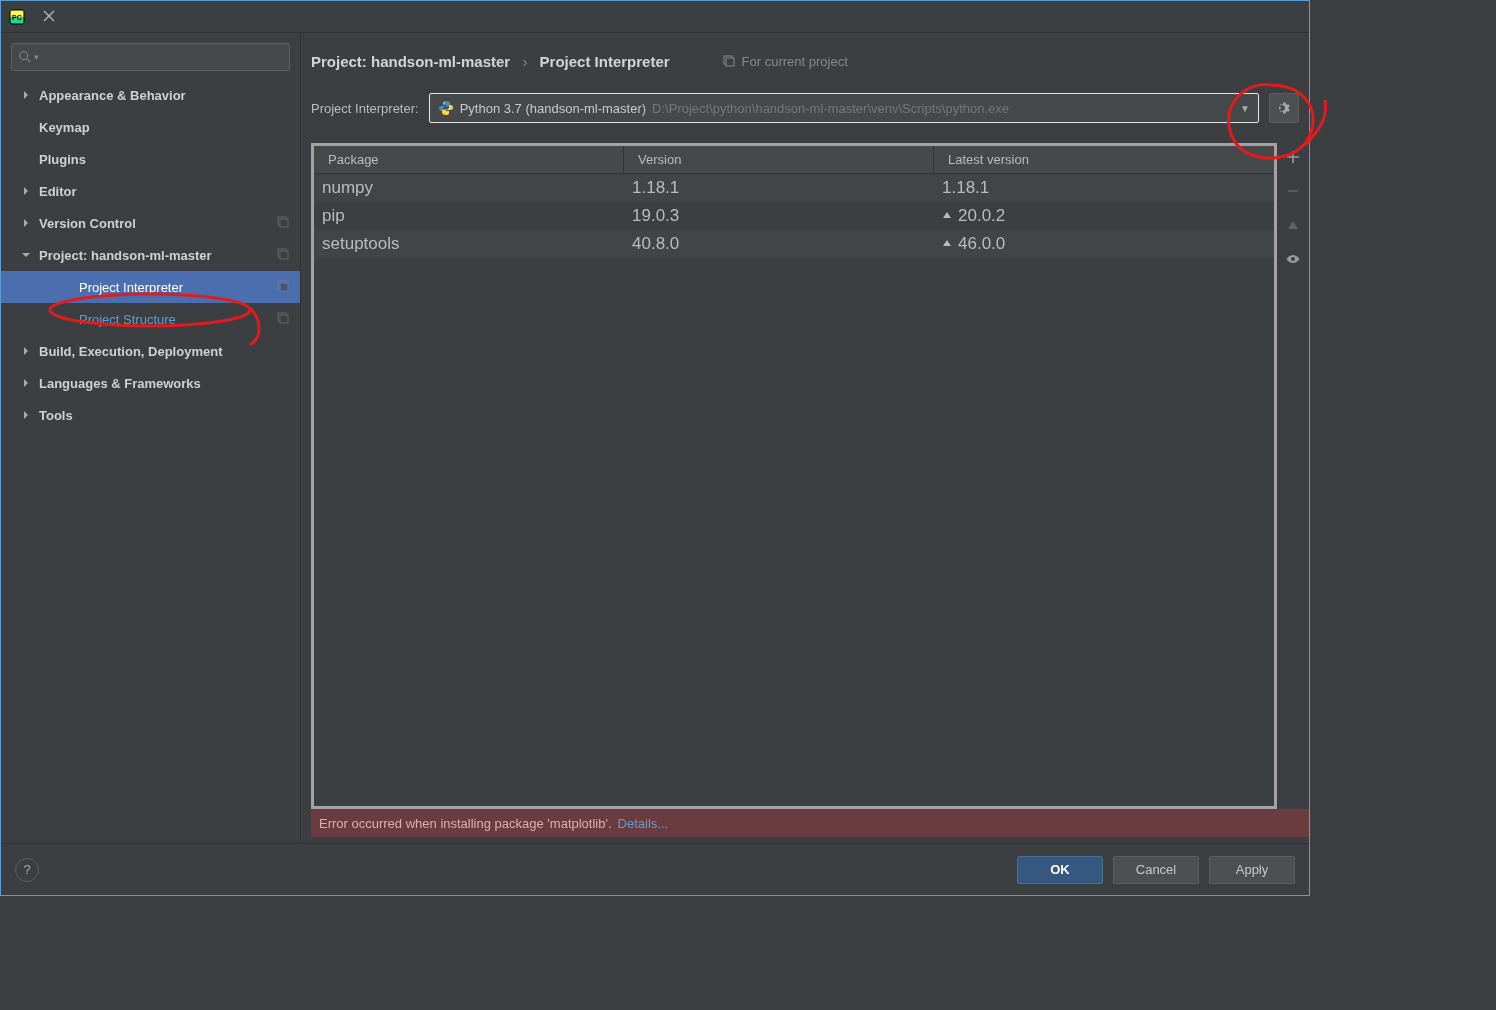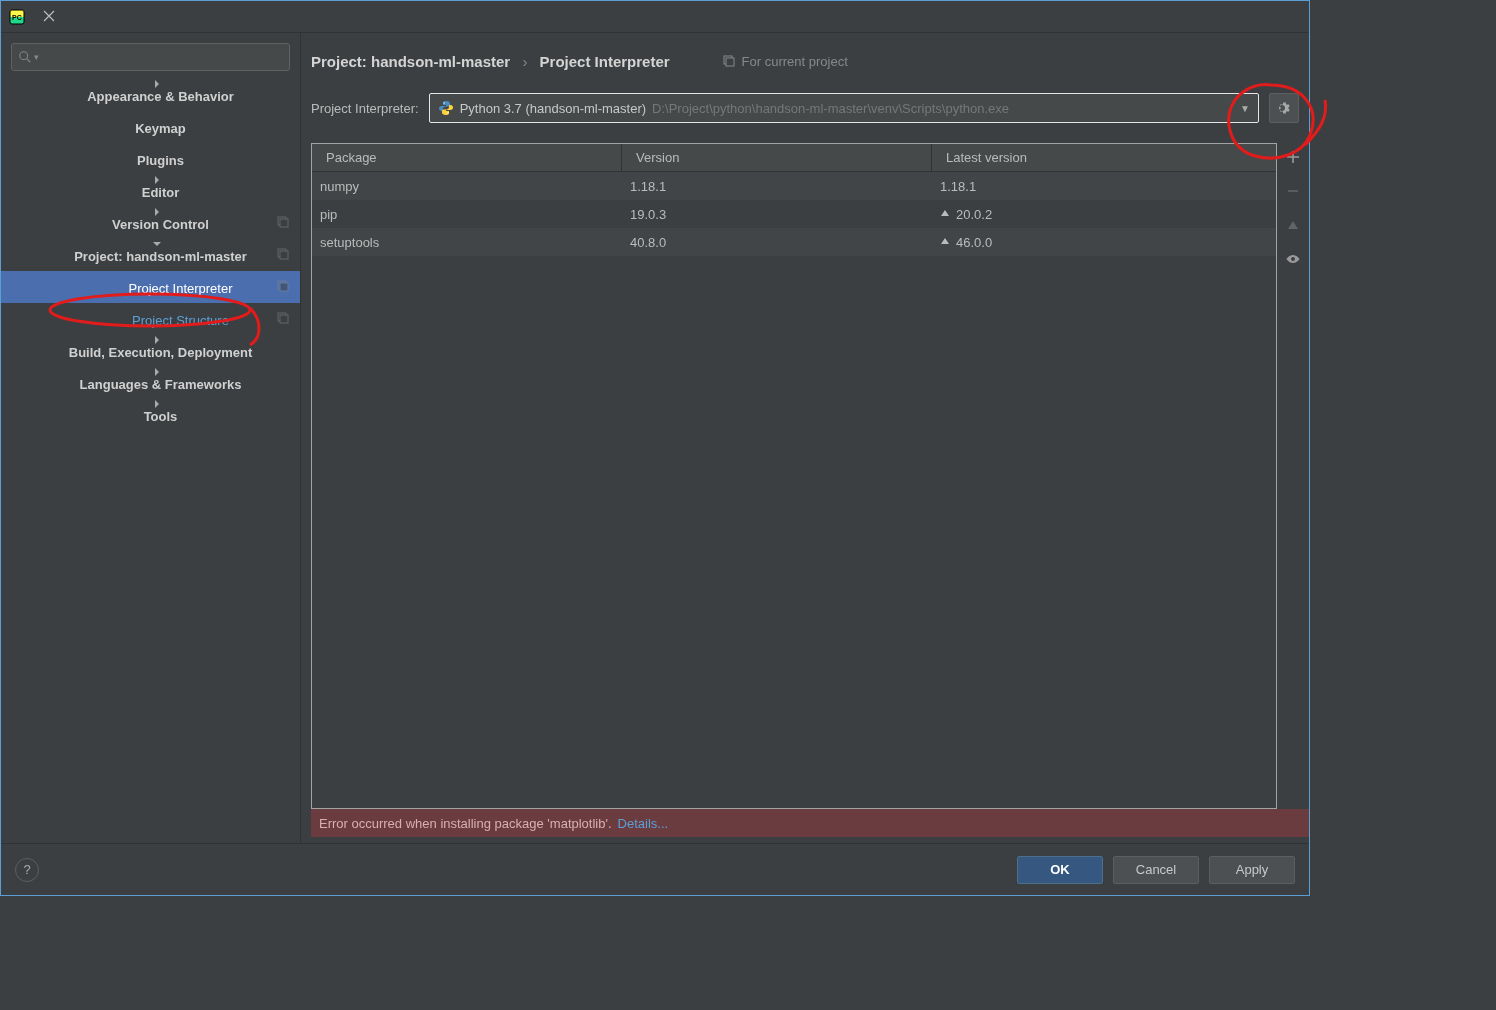--- a/index.html
+++ b/index.html
@@ -14,21 +14,21 @@
 
 .body { flex: 1; display: flex; min-height: 0; }
 
 .sidebar { width: 300px; border-right: 1px solid #323232; display: flex; flex-direction: column; padding-top: 10px; }
 .search-wrap { padding: 0 10px 8px 10px; }
 .search { width: 100%; height: 28px; background: #45494a; border: 1px solid #616161; border-radius: 3px; display: flex; align-items: center; padding: 0 6px; }
 .search svg { width: 14px; height: 14px; opacity: .6; }
 .search .caret { font-size: 9px; color: #888; margin-left: 2px; }
 
 .tree { flex: 1; overflow: auto; font-size: 13px; }
-.tree-item { display: flex; align-items: center; height: 32px; padding-left: 20px; cursor: pointer; position: relative; flex-direction: column; }
+.tree-item { display: flex; align-items: center; height: 32px; padding-left: 20px; cursor: pointer; position: relative; }
 .tree-item.child { padding-left: 60px; }
 .tree-item .arrow { width: 10px; height: 10px; margin-right: 8px; display: inline-flex; align-items: center; justify-content: center; }
 .tree-item .arrow svg { width: 8px; height: 8px; }
 .tree-item.no-arrow .arrow { visibility: hidden; }
 .tree-item .label { flex: 1; }
 .tree-item .ext-icon { position: absolute; right: 10px; top: 8px; opacity: .5; }
 .tree-item.bold .label { font-weight: 600; color: #d0d0d0; }
 .tree-item.selected { background: #4b6eaf; color: #ffffff; }
 .tree-item.selected .label { color: #ffffff; }
 .tree-item.link .label { color: #5c9fd6; }
@@ -43,31 +43,31 @@
 .interp-label { font-size: 13px; color: #bbbbbb; white-space: nowrap; }
 .interp-select { flex: 1; height: 30px; border: 1px solid #e5e5e5; background: #45494a; border-radius: 2px; display: flex; align-items: center; padding: 0 8px; gap: 6px; cursor: pointer; position: relative; min-width: 0; }
 .interp-select .py-icon { width: 16px; height: 16px; flex-shrink: 0; }
 .interp-select .name { color: #c8c8c8; font-size: 13px; white-space: nowrap; }
 .interp-select .path { color: #777; font-size: 13px; white-space: nowrap; overflow: hidden; text-overflow: ellipsis; flex: 1; }
 .interp-select .drop { color: #aaa; font-size: 10px; margin-left: 6px; }
 .gear-btn { width: 30px; height: 30px; border: 1px solid #5e5e5e; background: #4c5052; border-radius: 2px; display: flex; align-items: center; justify-content: center; cursor: pointer; }
 .gear-btn svg { width: 16px; height: 16px; }
 
 .table-area { flex: 1; display: flex; margin: 20px 0 0 10px; min-height: 0; }
-.table-wrap { flex: 1; border: 1px solid #a3a3a3; display: flex; flex-direction: column; min-height: 0; }
+.table-wrap { flex: 1; border: 3px solid #a3a3a3; display: flex; flex-direction: column; min-height: 0; }
 .thead { display: flex; background: #45494a; height: 28px; border-bottom: 1px solid #323232; }
 .th { padding: 0 14px; display: flex; align-items: center; font-size: 13px; color: #bbbbbb; border-right: 1px solid #323232; }
 .th:last-child { border-right: none; }
 .th.c1 { flex: 0 0 310px; }
 .th.c2 { flex: 0 0 310px; }
 .th.c3 { flex: 1; }
 .tbody { flex: 1; background: #3c3f41; overflow: auto; }
 .tr { display: flex; height: 28px; align-items: center; }
 .tr.even { background: #414547; }
-.td { padding: 0 8px; font-size: 13px; color: #bbbbbb; display: flex; align-items: center; gap: 6px; }
+.td { padding: 0 8px; font-size: 17px; color: #bbbbbb; display: flex; align-items: center; gap: 6px; }
 .td.c1 { flex: 0 0 310px; }
 .td.c2 { flex: 0 0 310px; }
 .td.c3 { flex: 1; }
 .up-arrow { display: inline-flex; width: 10px; height: 10px; }
 
 .side-btns { width: 32px; display: flex; flex-direction: column; align-items: center; gap: 14px; padding-top: 4px; }
 .side-btn { width: 20px; height: 20px; display: flex; align-items: center; justify-content: center; cursor: pointer; color: #9a9a9a; }
 .side-btn.disabled { opacity: .4; cursor: default; }
 
 .error-bar { height: 28px; background: #6b3c3f; color: #d8b0b2; font-size: 13px; display: flex; align-items: center; padding: 0 8px; margin: 0 0 0 10px; }

